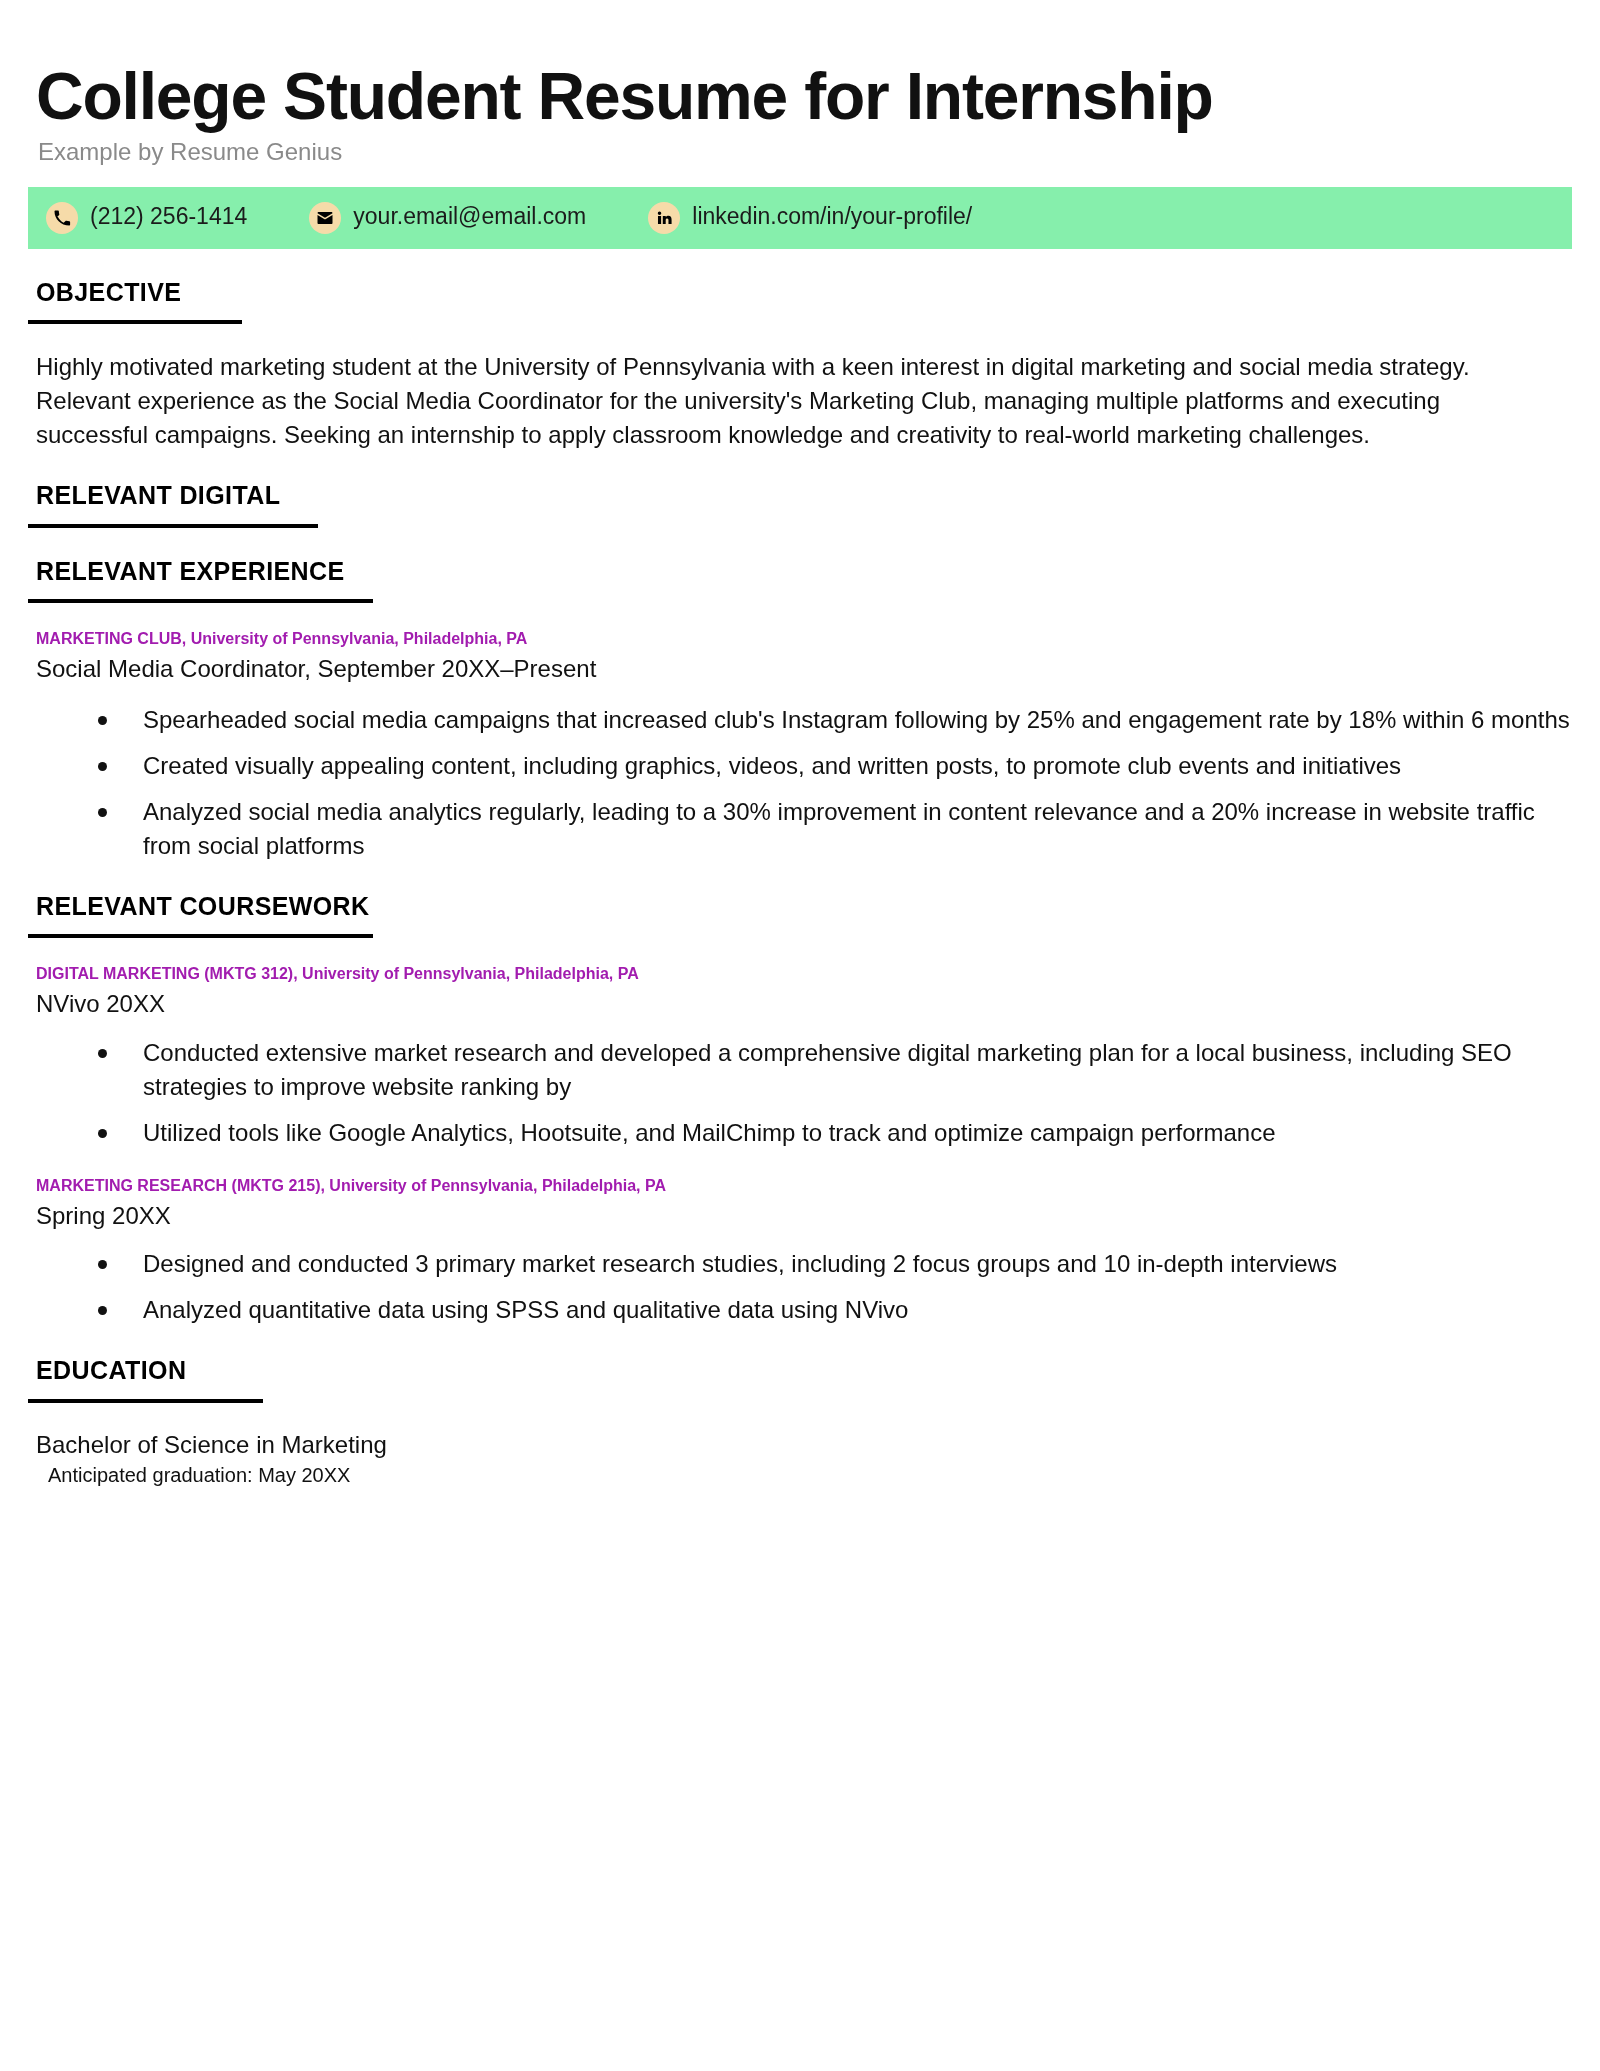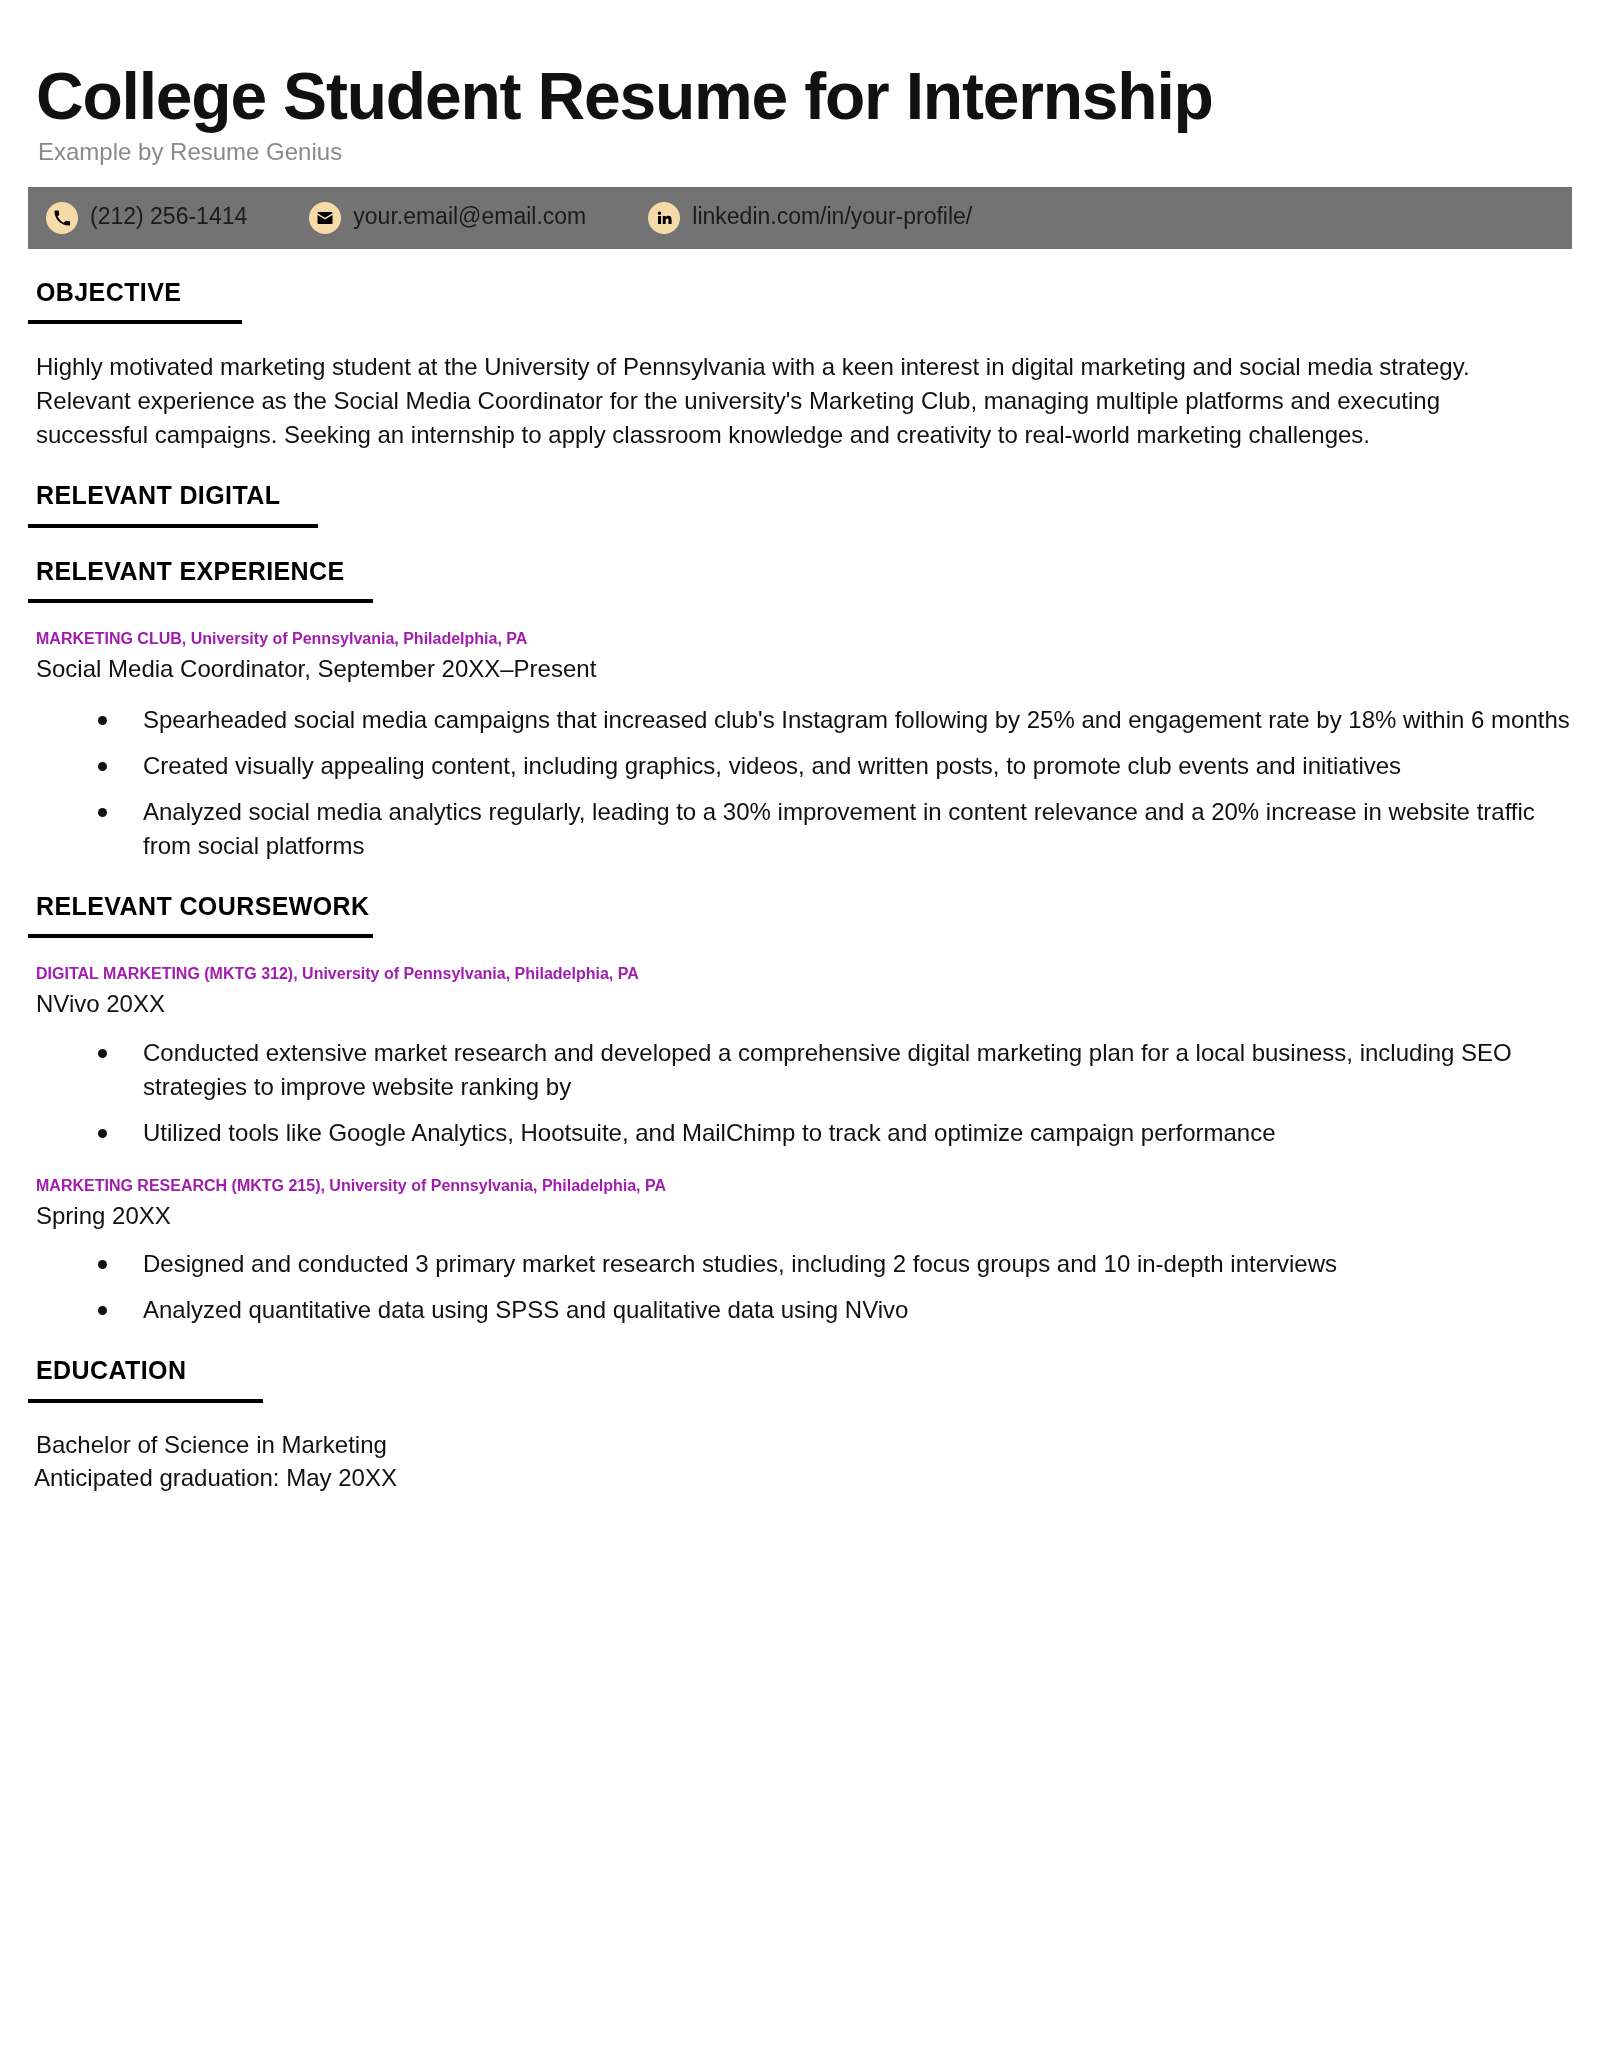--- a/index.html
+++ b/index.html
@@ -42,21 +42,21 @@
   .doc-subtitle {
     font-size: 24px;
     line-height: 1.2;
     color: #8a8a8a;
     font-weight: 400;
     margin: 0 0 20px 10px;
   }
 
   
   .contact-bar {
-    background: #737373;
+    background: #86efac;
     height: 62px;
     display: flex;
     align-items: center;
     padding: 0 18px;
     gap: 0;
   }
   .contact-item {
     display: flex;
     align-items: center;
     gap: 12px;
@@ -141,23 +141,23 @@
     margin: 6px 0 0 8px;
     color: #a21caf;
   }
   .entry-sub {
     font-size: 24px;
     line-height: 1.3;
     margin: 4px 0 0 8px;
     color: #111;
   }
   .entry-plain {
-    font-size: 24px;
+    font-size: 20px;
     line-height: 1.3;
-    margin: 2px 0 0 6px;
+    margin: 2px 0 0 20px;
     color: #111;
   }
   .bullets {
     list-style: none;
     margin: 16px 0 0 0;
     padding: 0;
   }
   .bullets li {
     position: relative;
     font-size: 24px;

